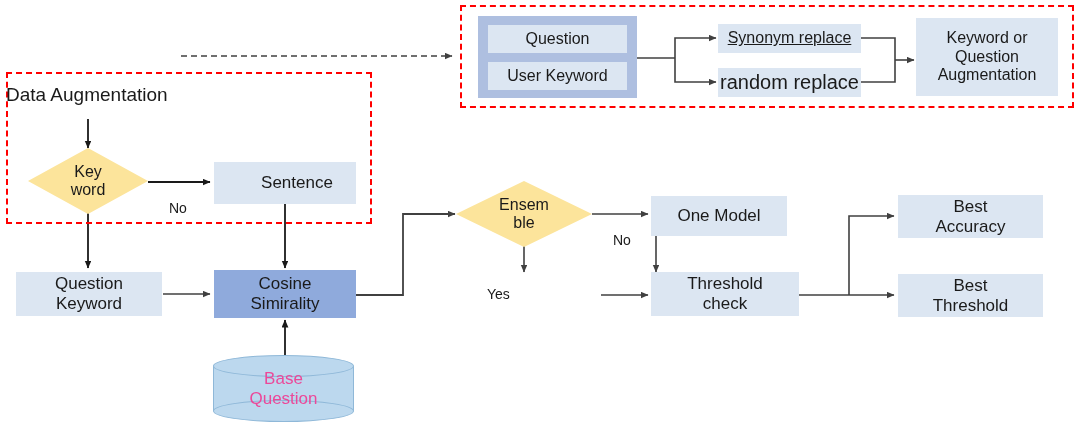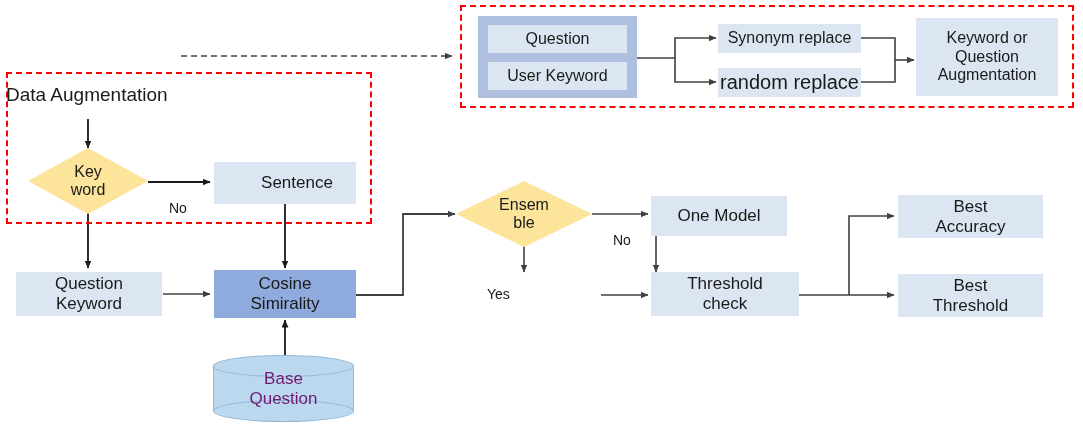--- a/index.html
+++ b/index.html
@@ -100,21 +100,21 @@
   }
   .cyl-text {
     position: absolute;
     left: 0; right: 0; top: 0; bottom: 0;
     display: flex;
     align-items: center;
     justify-content: center;
     text-align: center;
     white-space: pre-line;
     line-height: 1.15;
-    color: #701a75;
+    color: #ec4899;
     z-index: 3;
   }
 </style>
 </head>
 <body>
 
 <div id="canvas">
 
   <svg class="layer" viewBox="0 0 1083 427" xmlns="http://www.w3.org/2000/svg">
     <defs>
@@ -214,21 +214,21 @@
 
   <div class="node box-light" style="left:898px; top:274px; width:145px; height:43px; font-size:17px;">Best
 Threshold</div>
 
   <div class="node panel-mid" style="left:478px; top:16px; width:159px; height:82px;"></div>
 
   <div class="node box-inner" style="left:488px; top:25px; width:139px; height:28px; font-size:16px;">Question</div>
 
   <div class="node box-inner" style="left:488px; top:62px; width:139px; height:28px; font-size:16px;">User Keyword</div>
 
-  <div class="node box-light" style="left:718px; top:24px; width:143px; height:29px; font-size:16px;">Synonym replace</div>
+  <div class="node box-light" style="left:718px; top:24px; width:143px; height:29px; font-size:16px;text-decoration:underline;">Synonym replace</div>
 
   <div class="node box-light" style="left:718px; top:68px; width:143px; height:29px; font-size:20px;">random replace</div>
 
   <div class="node box-light" style="left:916px; top:18px; width:142px; height:78px; font-size:16px;">Keyword or
 Question
 Augmentation</div>
 
 </div>
 
 </body></html>

